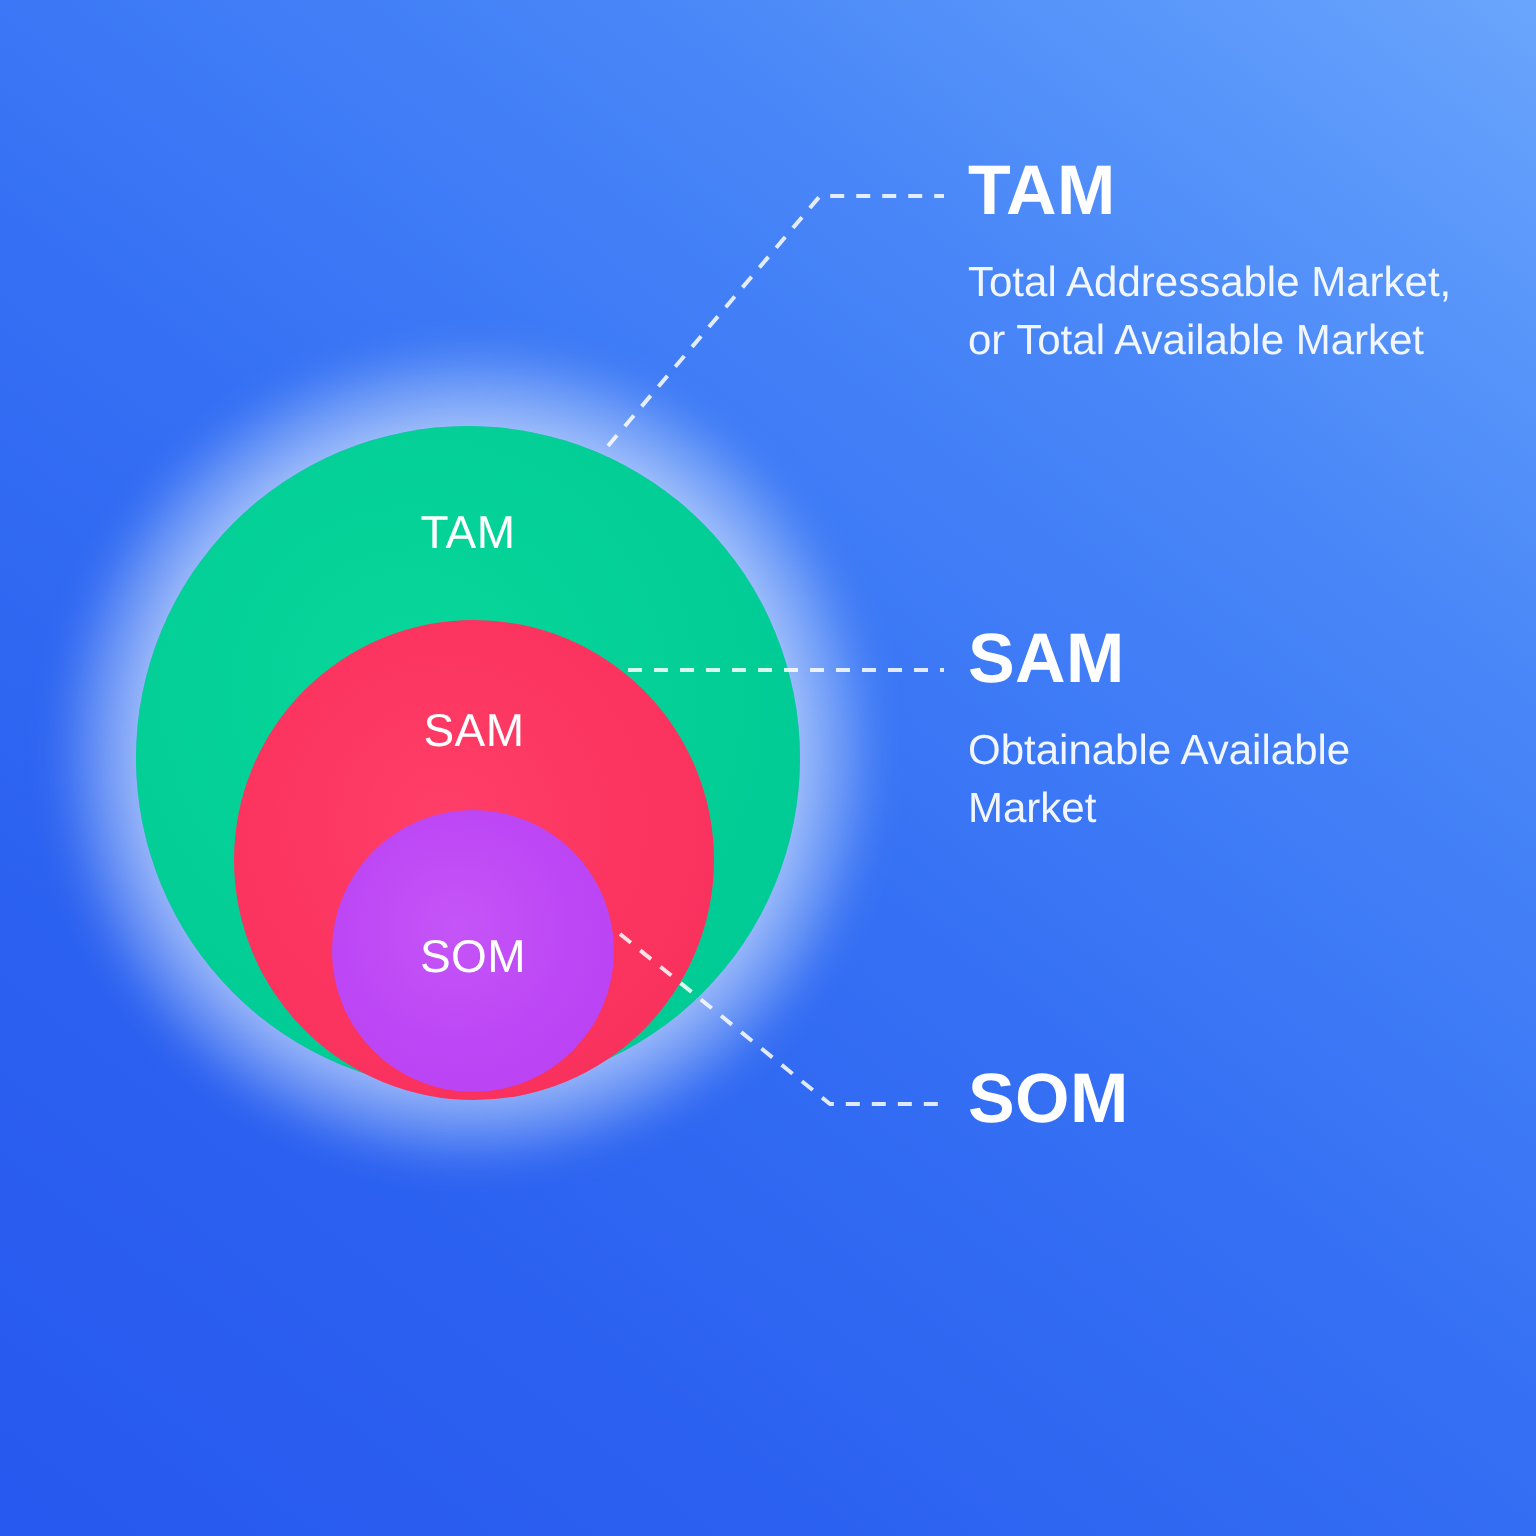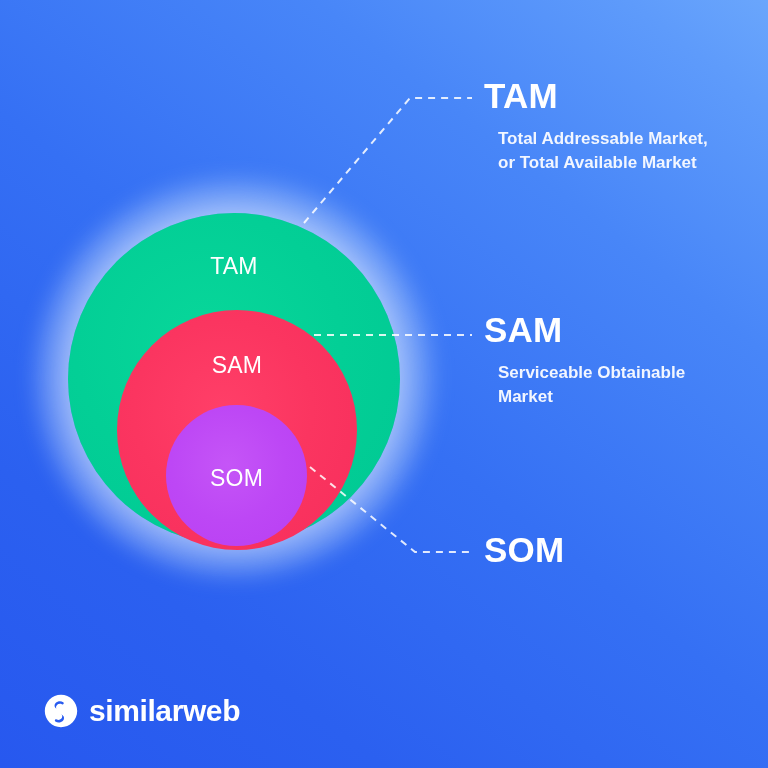--- a/index.html
+++ b/index.html
@@ -110,24 +110,24 @@
   }
   .legend-title {
     font-size: 35px;
     font-weight: 700;
     letter-spacing: 0.2px;
     line-height: 1.0;
     margin: 0 0 14px 0;
     color: #ffffff;
   }
   .legend-desc {
-    font-size: 17px;
-    font-weight: 700;
+    font-size: 21px;
+    font-weight: 400;
     line-height: 1.40;
-    margin: 14px;
+    margin: 0;
     color: #f2f6ff;
   }
   #legend-tam { top: 78px; }
   #legend-sam { top: 312px; }
   #legend-som { top: 532px; }
 
   
   #brand {
     position: absolute;
     left: 44px;
@@ -168,33 +168,21 @@
     <polyline points="310,467 415,552 472,552" fill="none" stroke="#ffffff" stroke-opacity="0.85" stroke-width="2" stroke-dasharray="7 6" stroke-linecap="butt"></polyline>
   </svg>
 
   <div class="legend-block" id="legend-tam">
     <div class="legend-title">TAM</div>
     <div class="legend-desc">Total Addressable Market, or Total Available Market</div>
   </div>
 
   <div class="legend-block" id="legend-sam">
     <div class="legend-title">SAM</div>
-    <div class="legend-desc">Serviceable Obtainable Market</div>
+    <div class="legend-desc">Obtainable Available Market</div>
   </div>
 
   <div class="legend-block" id="legend-som">
     <div class="legend-title">SOM</div>
   </div>
 
-  <div id="brand">
-    <svg width="34" height="34" viewBox="0 0 34 34">
-      <path fill="#ffffff" d="M17 0.8C8.05 0.8 0.8 8.05 0.8 17S8.05 33.2 17 33.2 33.2 25.95 33.2 17 25.95 0.8 17 0.8z
-                               M11.6 9.0c2.0-2.0 5.3-2.3 7.6-0.8c0.6 0.4 0.7 1.2 0.3 1.8c-0.4 0.5-1.1 0.6-1.7 0.3
-                               c-1.4-0.8-3.2-0.6-4.4 0.6c-1.4 1.4-1.4 3.7 0 5.1l5.6 5.6c1.4 1.4 1.4 3.7 0 5.1
-                               c-2.0 2.0-5.3 2.3-7.6 0.8c-0.6-0.4-0.7-1.2-0.3-1.8c0.4-0.5 1.1-0.6 1.7-0.3
-                               c1.4 0.8 3.2 0.6 4.4-0.6c1.4-1.4 1.4-3.7 0-5.1l-5.6-5.6C10.2 12.7 10.2 10.4 11.6 9.0z"></path>
-      <path fill="#ffffff" d="M13.1 10.9c1.3-1.3 3.3-1.3 4.6 0l5.6 5.6c1.3 1.3 1.3 3.5 0 4.8
-                              c-1.3 1.3-3.3 1.3-4.6 0l-5.6-5.6C11.8 14.4 11.8 12.2 13.1 10.9z"></path>
-    </svg>
-    <div id="brand-name">similarweb</div>
-  </div>
 
 </div>
 
 </body></html>

